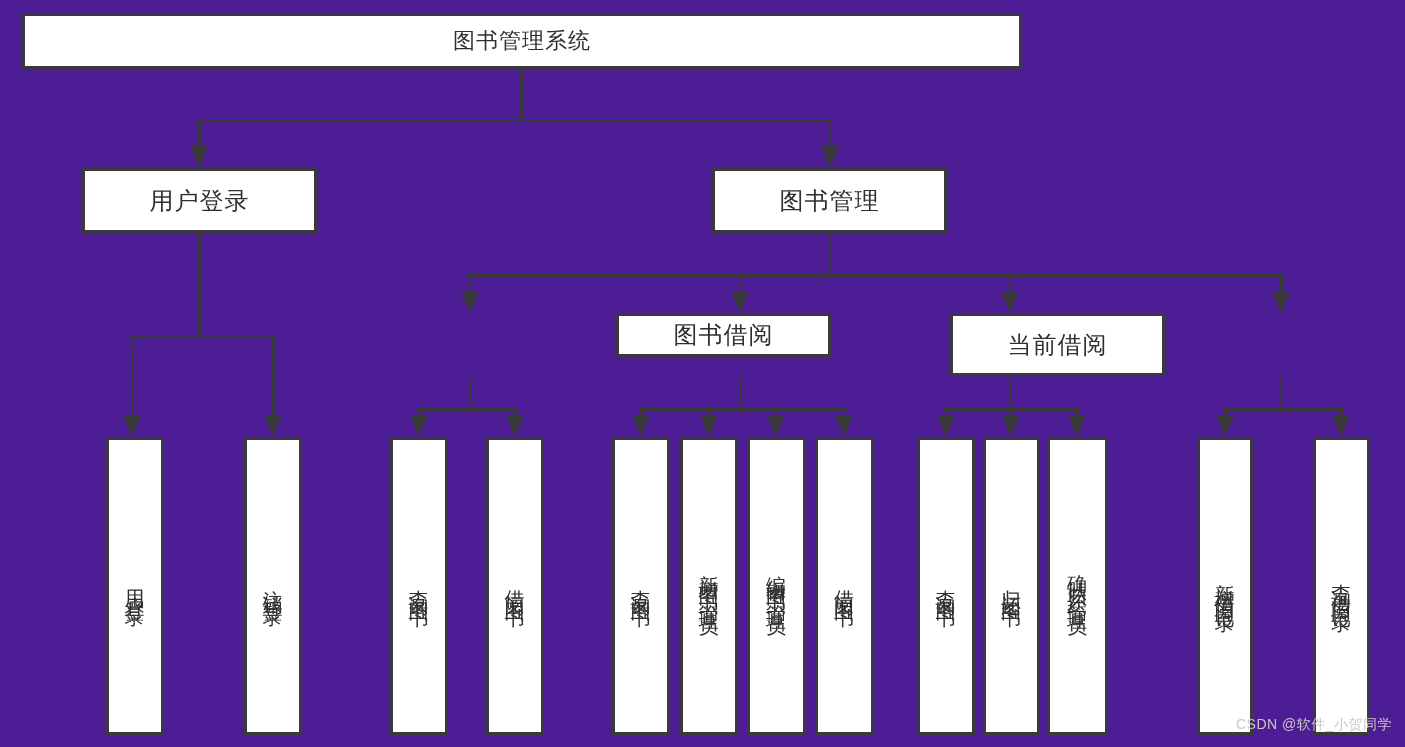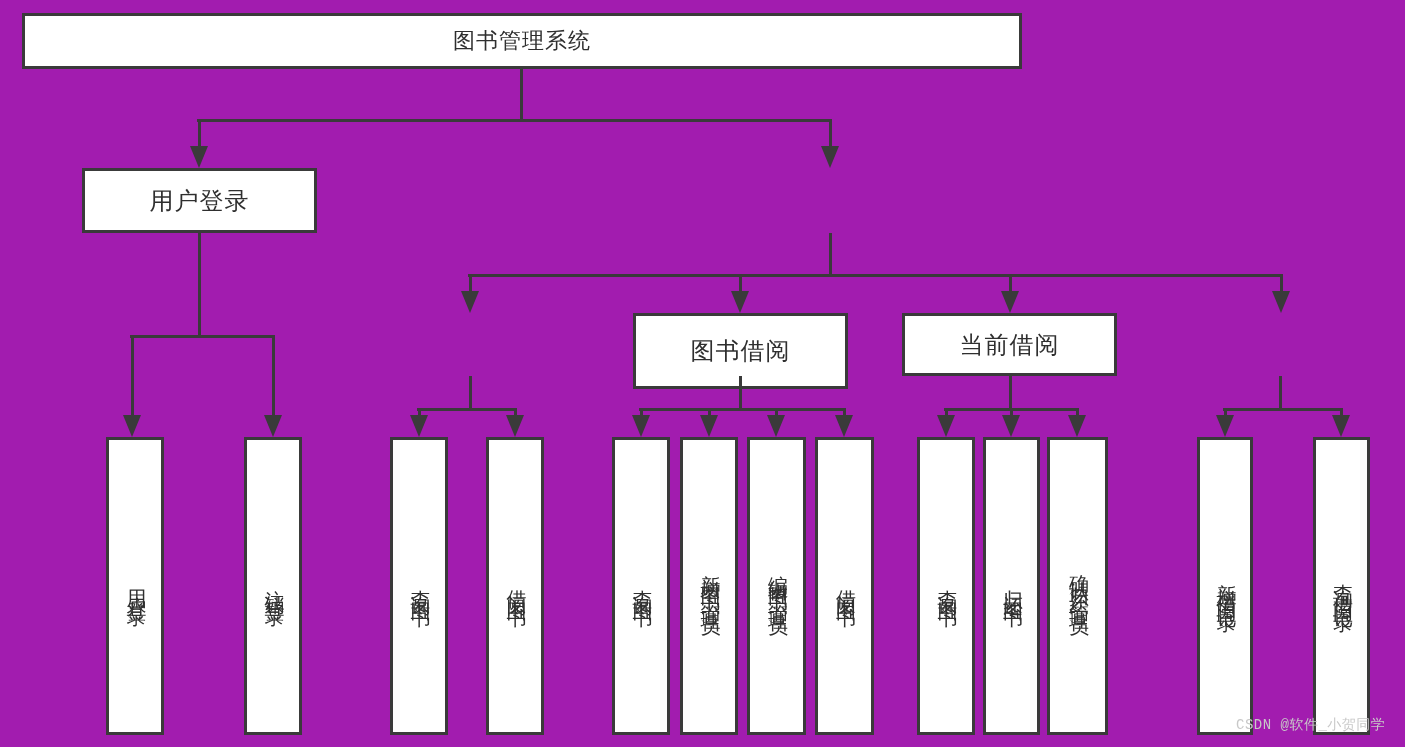--- a/index.html
+++ b/index.html
@@ -1,18 +1,18 @@
 <!DOCTYPE html>
 <html><head>
 <meta charset="utf-8">
 <style>
   html,body{margin:0;padding:0;background:#ffffff;}
   .canvas{
-    position:relative;width:1405px;height:747px;background:#a21caf;overflow:hidden;
-    font-family:Liberation Mono, monospace;
+    position:relative;width:1405px;height:747px;background:#4c1d95;overflow:hidden;
+    font-family:Liberation Sans, sans-serif;
   }
   .box{
     position:absolute;box-sizing:border-box;background:#ffffff;border:3px solid #3a3a3a;
     display:flex;align-items:center;justify-content:center;
     color:#2f2f2f;font-size:24px;letter-spacing:1px;white-space:nowrap;
   }
   .root-box{font-size:22px;}
   .leaf .vtext{
     writing-mode:vertical-lr;text-orientation:mixed;
     font-size:20px;letter-spacing:6px;line-height:1;color:#2f2f2f;
@@ -31,23 +31,24 @@
   }
 </style>
 </head>
 <body>
 
 <div class="canvas">
 
   <div class="box root-box" style="left:22px;top:13px;width:1000px;height:56px">图书管理系统</div>
 
   <div class="box" style="left:82px;top:168px;width:235px;height:65px">用户登录</div>
+  <div class="box" style="left:712px;top:168px;width:235px;height:65px">图书管理</div>
 
-  <div class="box" style="left:633px;top:313px;width:215px;height:76px">图书借阅</div>
-  <div class="box" style="left:902px;top:313px;width:215px;height:63px">当前借阅</div>
+  <div class="box" style="left:616px;top:313px;width:215px;height:44px">图书借阅</div>
+  <div class="box" style="left:950px;top:313px;width:215px;height:63px">当前借阅</div>
 
   <div class="box leaf" style="left:106px;top:437px;width:58px;height:298px">
     <span class="vtext">用户登录</span>
     </div>
   <div class="box leaf" style="left:244px;top:437px;width:58px;height:298px">
     <span class="vtext">注销登录</span>
     </div>
 
   <div class="box leaf" style="left:390px;top:437px;width:58px;height:298px">
     <span class="vtext">查询图书</span>

